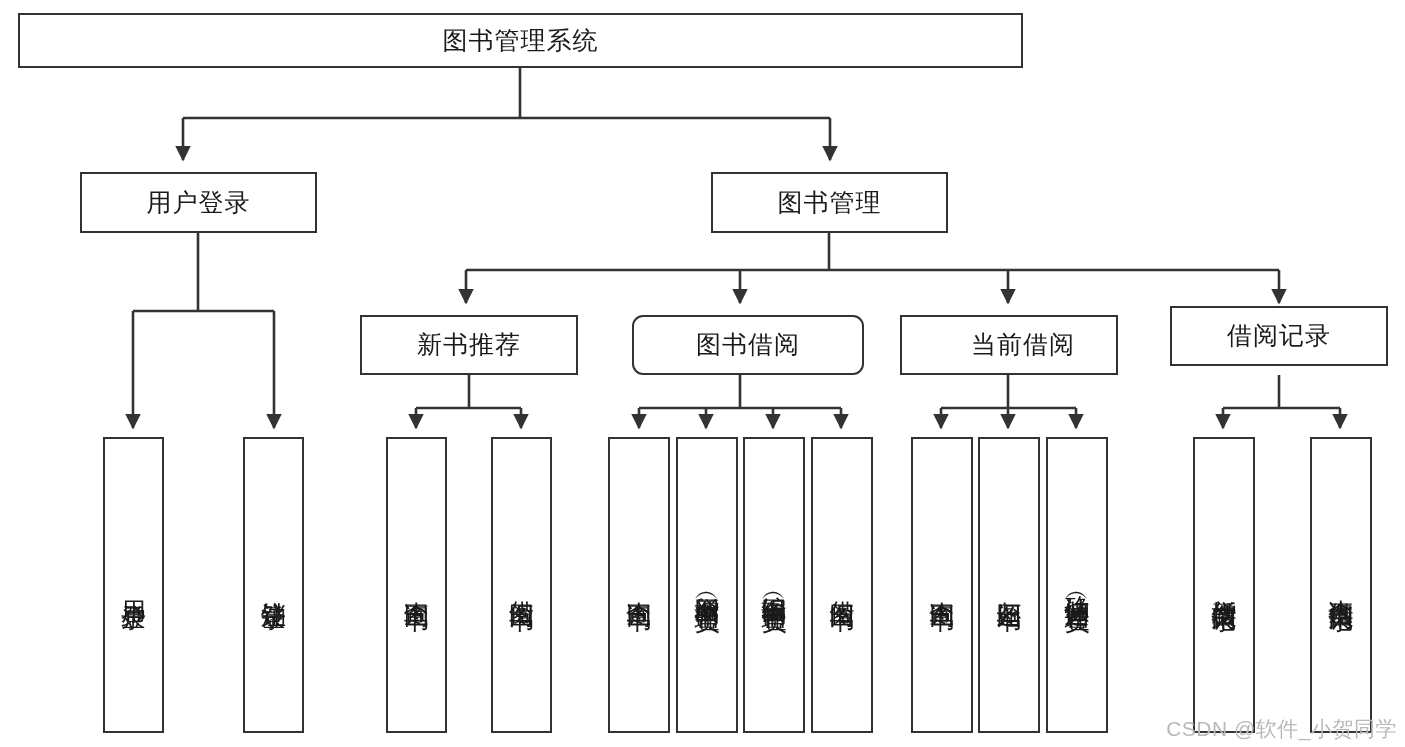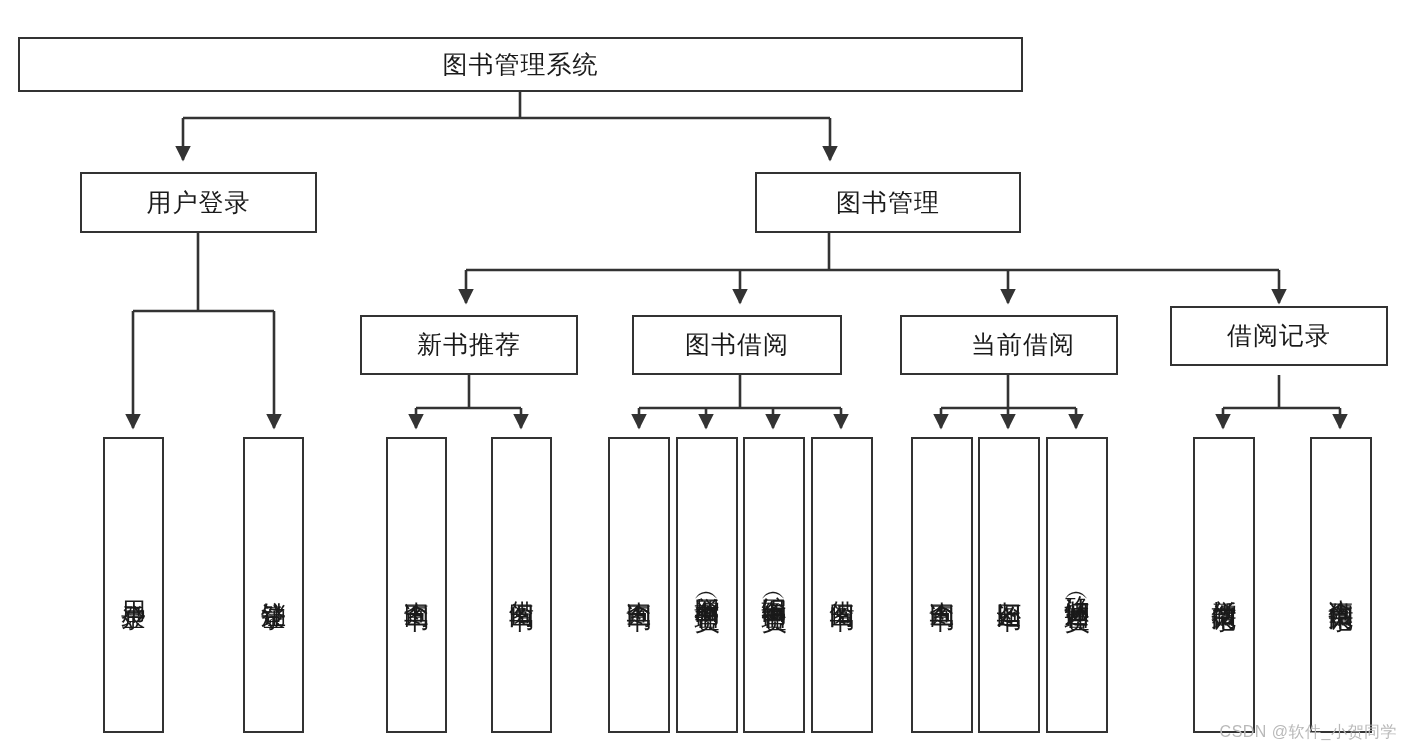--- a/index.html
+++ b/index.html
@@ -49,21 +49,21 @@
   }
   .node.vert .vtext {
     writing-mode: vertical-rl;
     text-orientation: upright;
     display: block;
   }
   #watermark {
     position: absolute;
     right: 8px;
     bottom: 4px;
-    font-size: 16px;
+    font-size: 21px;
     color: #b9b9b9;
     letter-spacing: 0.5px;
     white-space: nowrap;
   }
 </style>
 </head>
 <body>
 
 <div id="stage">
 
@@ -110,35 +110,35 @@
       <path d="M 1008 408 L 1008 428" marker-end="url(#arr)"></path>
       <path d="M 1076 408 L 1076 428" marker-end="url(#arr)"></path>
 
       <path d="M 1279 375 L 1279 408"></path>
       <path d="M 1223 408 L 1340 408"></path>
       <path d="M 1223 408 L 1223 428" marker-end="url(#arr)"></path>
       <path d="M 1340 408 L 1340 428" marker-end="url(#arr)"></path>
     </g>
   </svg>
 
-  <div class="node root horiz" style="left:18px; top:13px; width:1005px; height:55px;margin-top:24px;">
+  <div class="node root horiz" style="left:18px; top:13px; width:1005px; height:55px;">
     <span>图书管理系统</span>
   </div>
 
   <div class="node horiz" style="left:80px; top:172px; width:237px; height:61px;">
     <span>用户登录</span>
   </div>
-  <div class="node horiz" style="left:711px; top:172px; width:266px; height:61px;margin-left:44px;">
+  <div class="node horiz" style="left:711px; top:172px; width:237px; height:61px;">
     <span>图书管理</span>
   </div>
 
   <div class="node horiz" style="left:360px; top:315px; width:218px; height:60px;text-align:right;">
     <span>新书推荐</span>
   </div>
-  <div class="node horiz" style="left:632px; top:315px; width:210px; height:60px;">
+  <div class="node horiz" style="left:632px; top:315px; width:232px; height:60px;border-radius:11px;">
     <span>图书借阅</span>
   </div>
   <div class="node horiz" style="left:900px; top:315px; width:218px; height:60px;padding-left:28px;">
     <span>当前借阅</span>
   </div>
   <div class="node horiz" style="left:1170px; top:306px; width:218px; height:60px;">
     <span>借阅记录</span>
   </div>
 
   <div class="node vert" style="left:103px; top:437px; width:61px; height:296px;">

